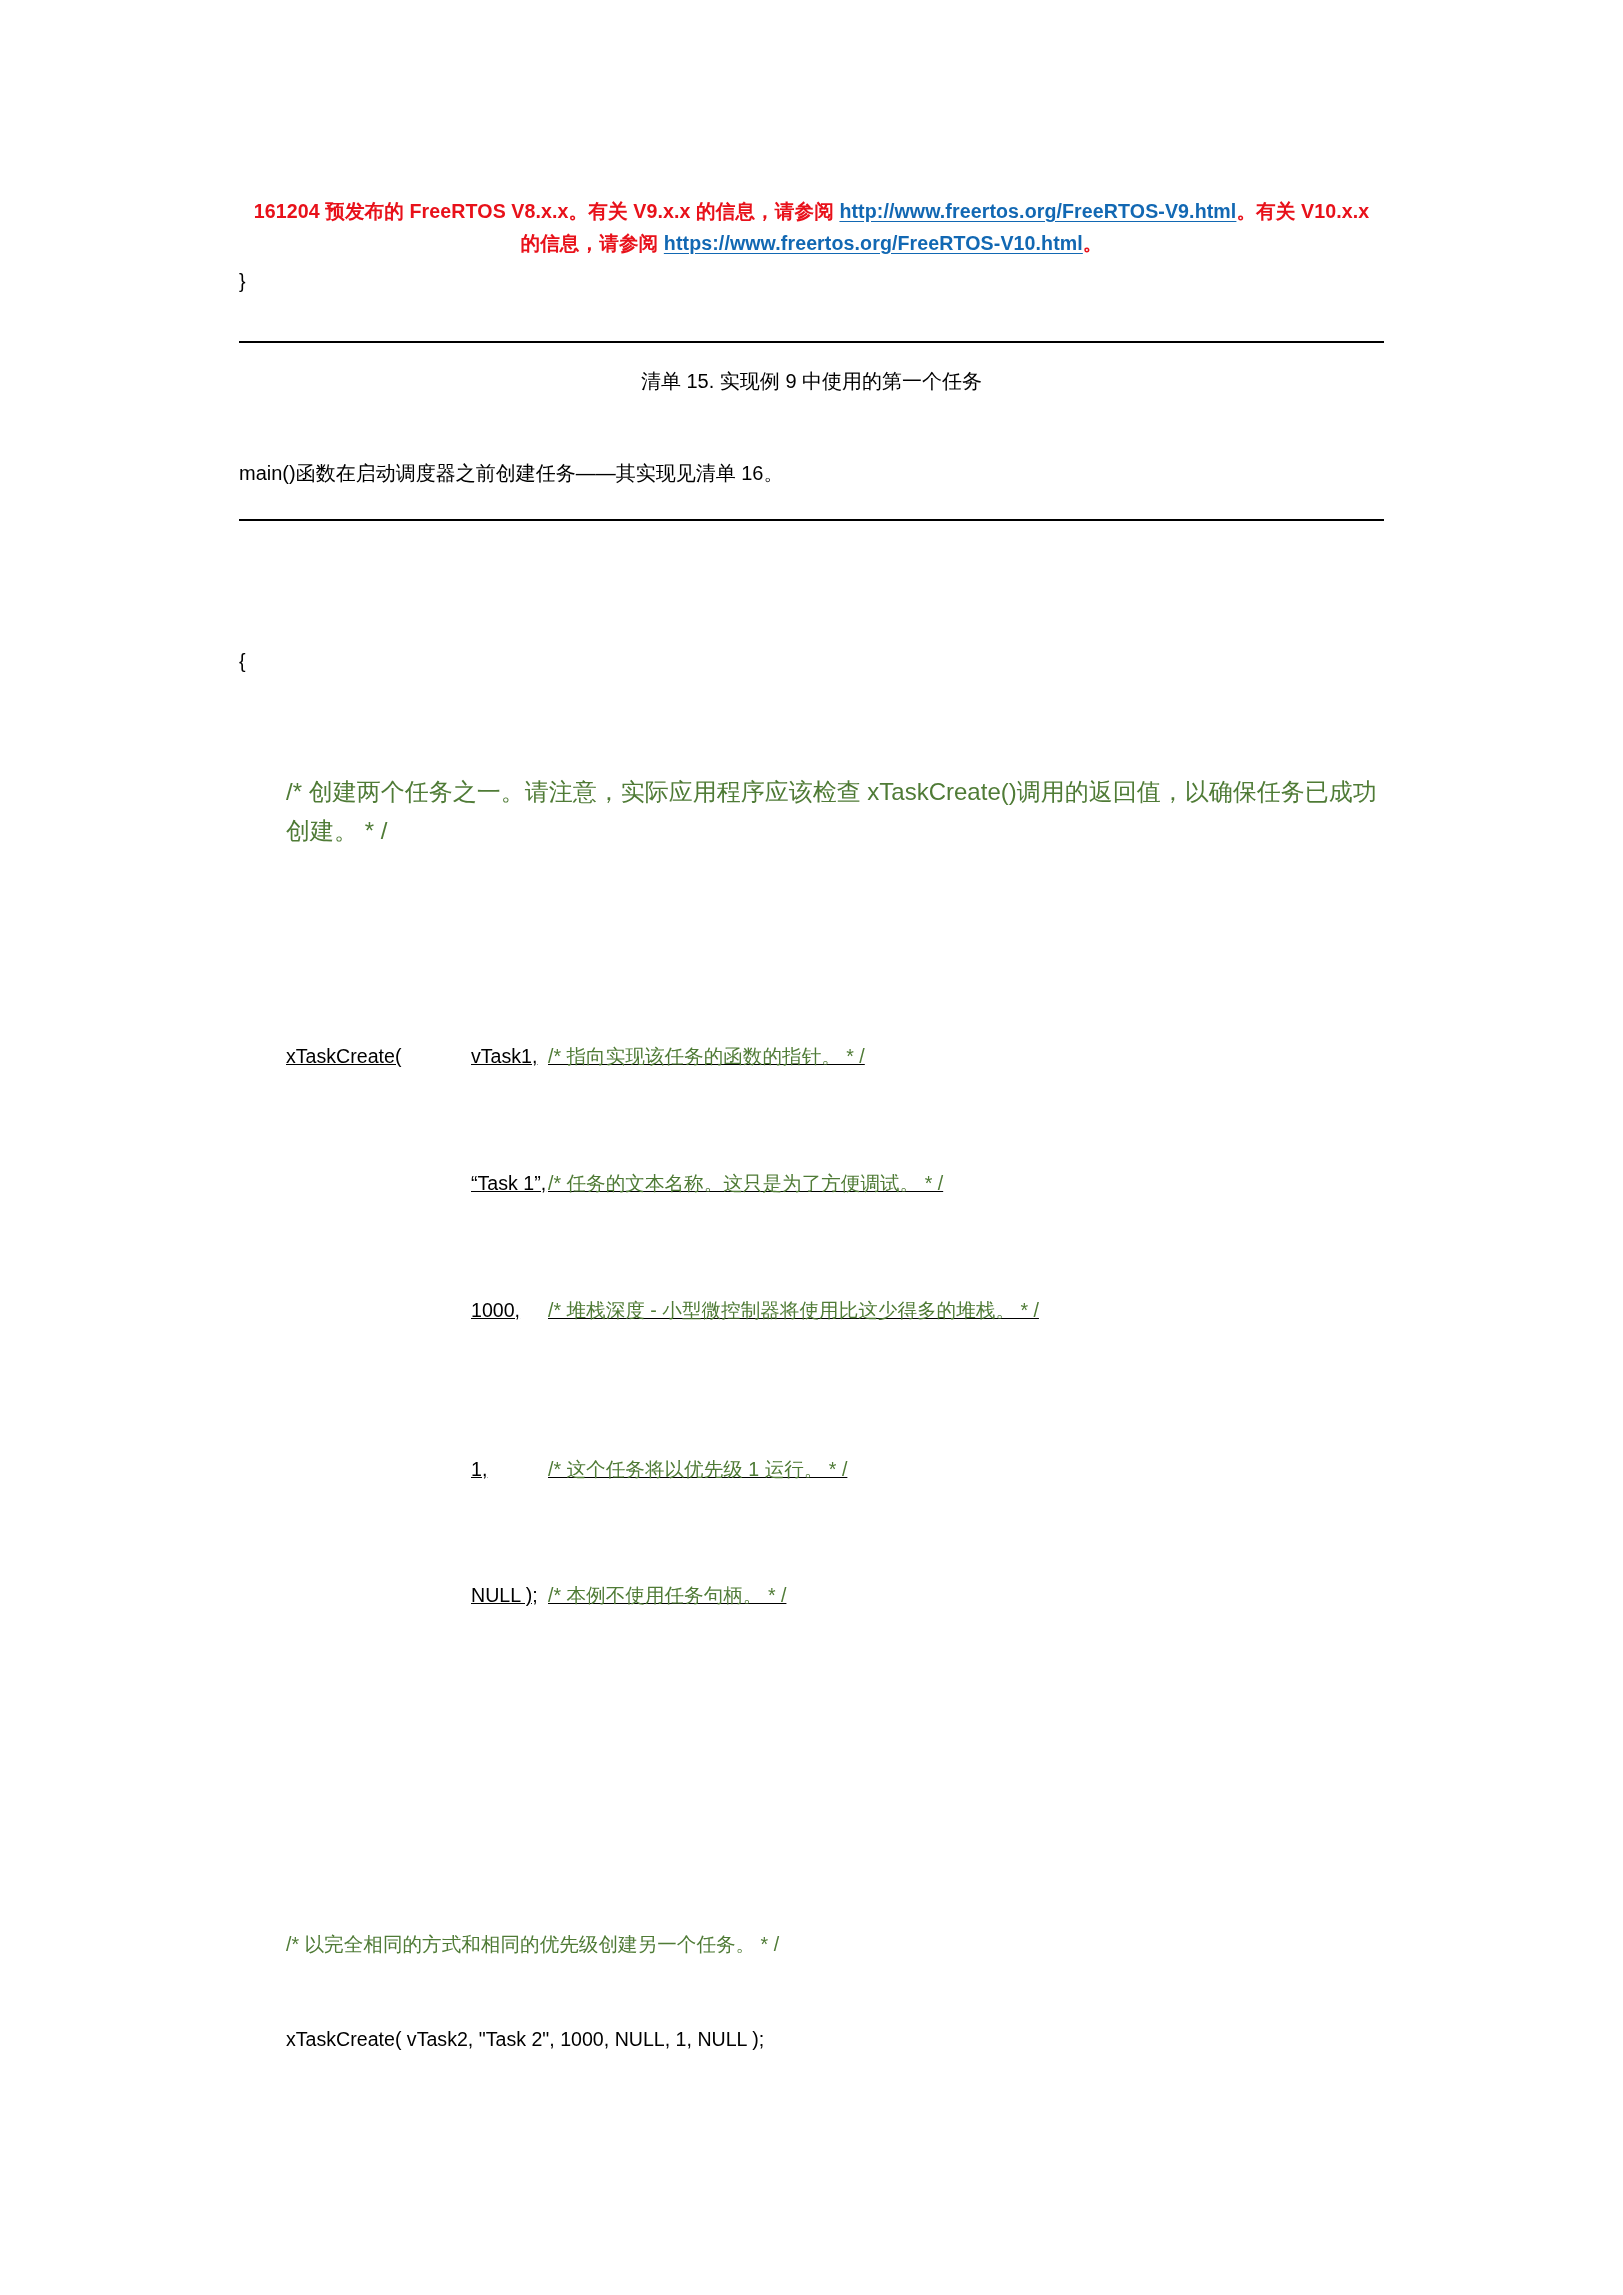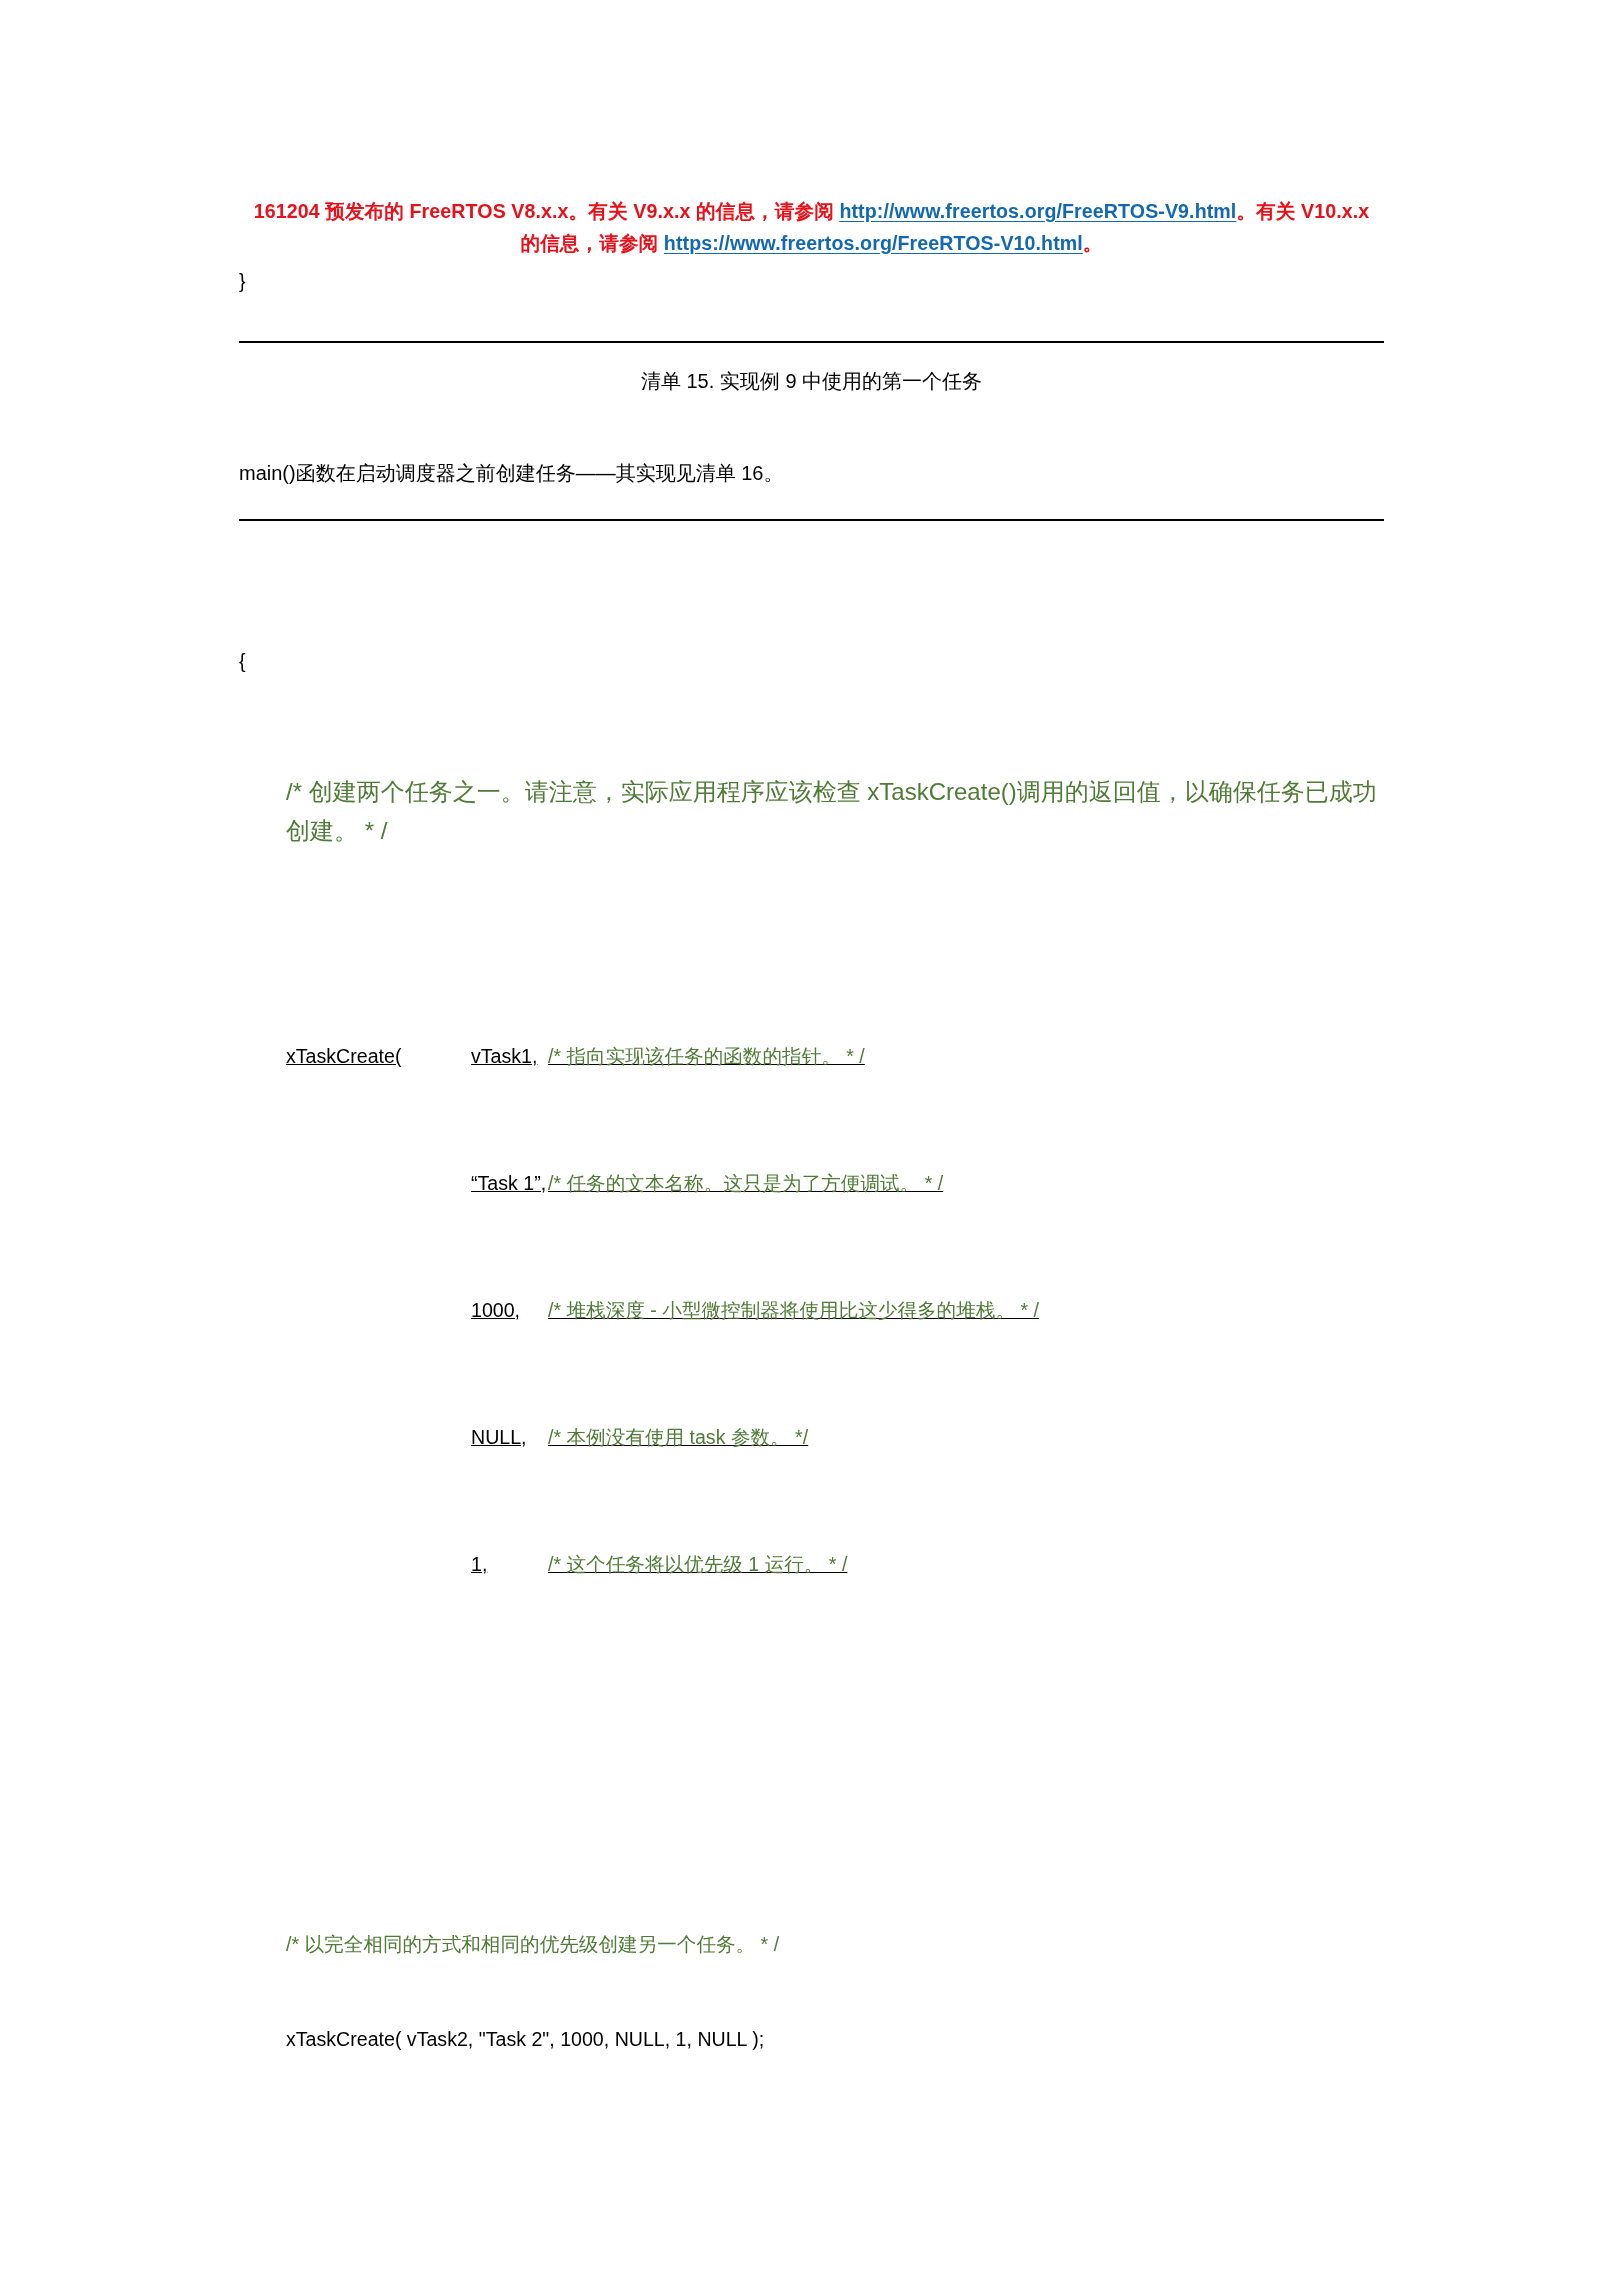--- a/index.html
+++ b/index.html
@@ -180,32 +180,32 @@
           <span class="param-val">“Task 1”,</span>
           <span class="param-cmt comment">/* 任务的文本名称。这只是为了方便调试。 * /</span>
         </div>
 
         <div class="param-row">
           <span class="param-fn"></span>
           <span class="param-val">1000,</span>
           <span class="param-cmt comment">/* 堆栈深度 - 小型微控制器将使用比这少得多的堆栈。 * /</span>
         </div>
 
-        <div class="param-row">
-          <span class="param-fn"></span>
-          <span class="param-val">NULL,</span>
-          <span class="param-cmt comment">/* 本例没有使用 task 参数。 */</span>
-        </div>
 
         <div class="param-row">
           <span class="param-fn"></span>
           <span class="param-val">1,</span>
           <span class="param-cmt comment">/* 这个任务将以优先级 1 运行。 * /</span>
         </div>
 
+        <div class="param-row">
+          <span class="param-fn"></span>
+          <span class="param-val">NULL );</span>
+          <span class="param-cmt comment">/* 本例不使用任务句柄。 * /</span>
+        </div>
 
       </div>
 
       <div class="blank"></div>
 
       <div class="code-line indent1 comment">/* 以完全相同的方式和相同的优先级创建另一个任务。 * /</div>
       <div class="code-line indent1">xTaskCreate( vTask2, "Task 2", 1000, NULL, 1, NULL );</div>
 
       
 

